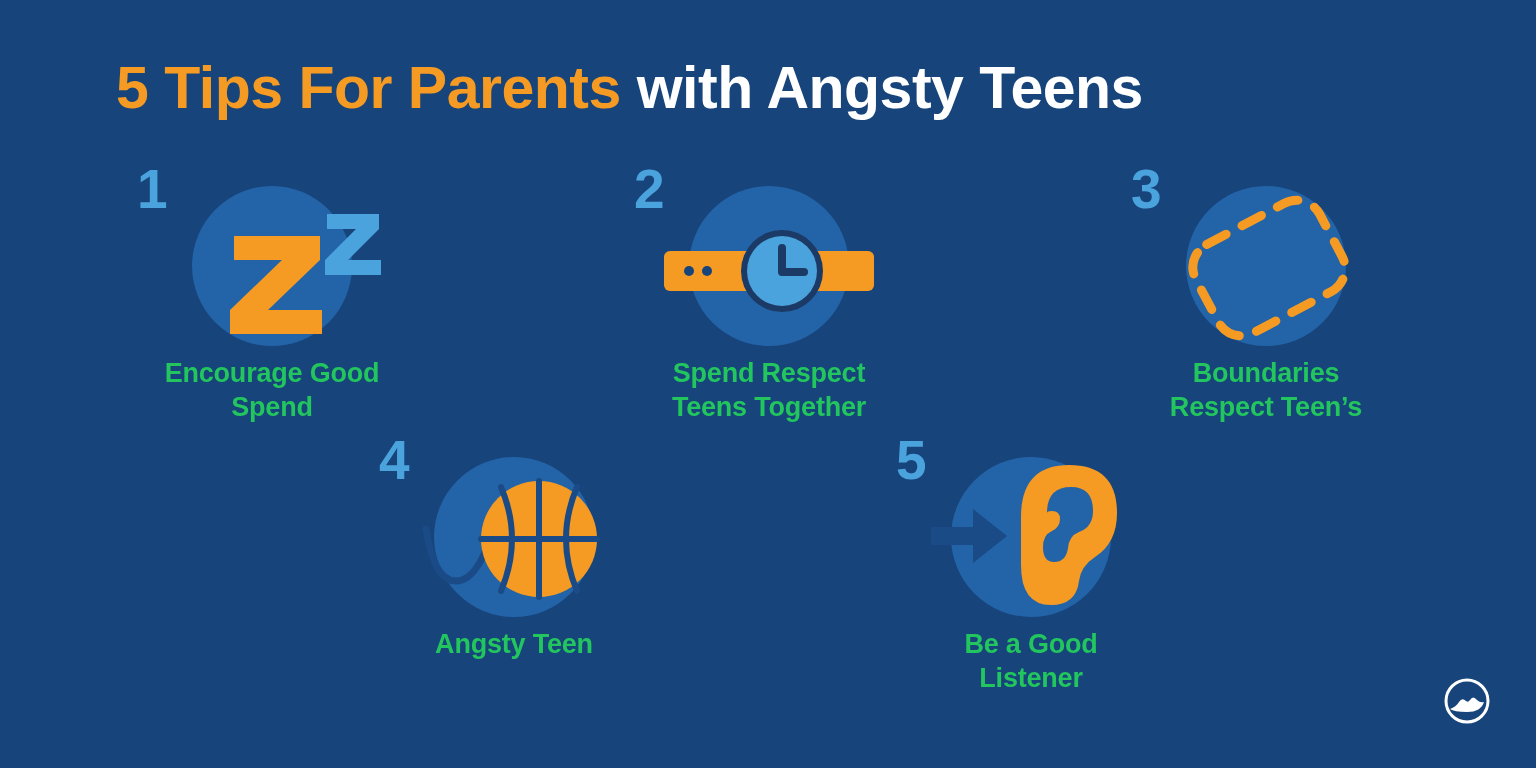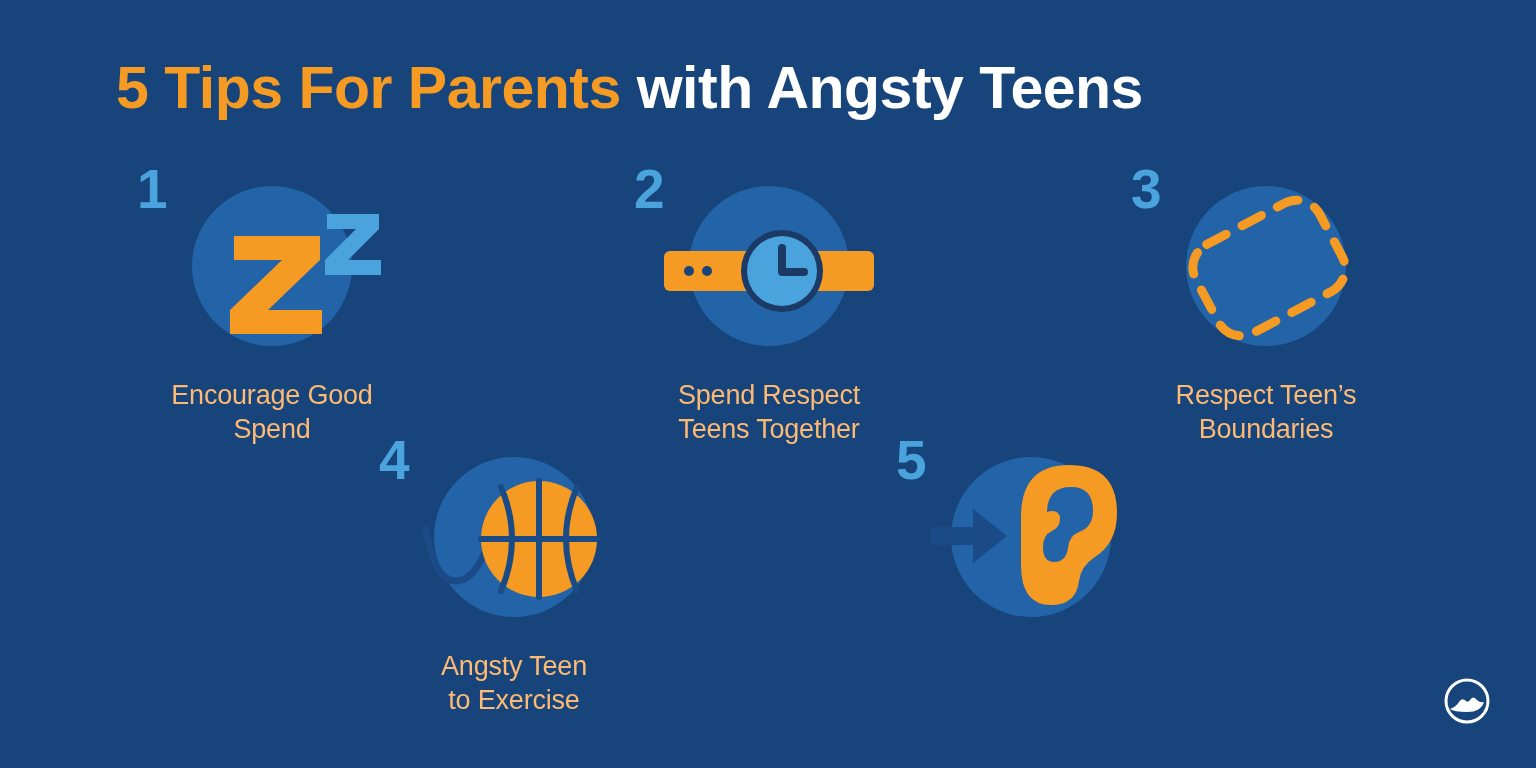--- a/index.html
+++ b/index.html
@@ -63,24 +63,23 @@
   }
   .art {
     position: absolute;
     left: 0;
     top: 0;
     width: 320px;
     height: 180px;
     z-index: 3;
   }
   .caption {
-    margin-top: 22px;
-    color: #fdba74;
+    color: #22c55e;
     font-size: 27px;
-    font-weight: normal;
+    font-weight: bold;
     line-height: 1.26;
     letter-spacing: -0.2px;
   }
 
   
   #tip-1 { left: 112px;  top: 176px; }
   #tip-2 { left: 609px;  top: 176px; }
   #tip-3 { left: 1106px; top: 176px; }
   #tip-4 { left: 354px;  top: 447px; }
   #tip-5 { left: 871px;  top: 447px; }
@@ -144,22 +143,22 @@
   <div class="iconwrap">
     <div class="disc"></div>
     <div class="num">3</div>
     <svg class="art" viewBox="0 0 320 180">
       <g transform="rotate(-28 163 92)">
         <rect x="93" y="42" width="140" height="100" rx="26" fill="none" stroke="#f59b23" stroke-width="9" stroke-linecap="round" stroke-dasharray="22 18"></rect>
       </g>
     </svg>
   </div>
   <div class="caption">
+    <div>Boundaries</div>
     <div>Respect Teen’s</div>
-    <div>Boundaries</div>
   </div>
 </div>
 
 <div class="tip" id="tip-4">
   <div class="iconwrap">
     <div class="disc"></div>
     <div class="num">4</div>
     <svg class="art" viewBox="0 0 320 180">
 
       <path d="M72 82 q8 52 30 52 q26 0 42 -72" fill="none" stroke="#1b4b86" stroke-width="7" stroke-linecap="round"></path>
@@ -168,39 +167,42 @@
       <g fill="none" stroke="#1b4b86" stroke-width="6" stroke-linecap="round">
         <path d="M185 34 v116"></path>
         <path d="M127 92 h116"></path>
         <path d="M147 40 q22 52 0 104"></path>
         <path d="M223 40 q-22 52 0 104"></path>
       </g>
     </svg>
   </div>
   <div class="caption">
     <div>Angsty Teen</div>
-    <div>to Exercise</div>
   </div>
 </div>
 
 <div class="tip" id="tip-5">
   <div class="iconwrap">
     <div class="disc"></div>
     <div class="num">5</div>
     <svg class="art" viewBox="0 0 320 180">
 
       <path d="M60 80 h42 v-18 l34 27 l-34 27 v-18 h-42 z" fill="#1b4b86"></path>
 
       <path d="M150 70 q0 -52 48 -52 q48 0 48 48 q0 30 -22 44 q-14 9 -16 24
                q-3 24 -28 24 q-30 0 -30 -40 z" fill="#f59b23"></path>
 
       <path d="M176 66 q0 -26 24 -26 q22 0 22 24 q0 16 -14 21 q-10 4 -11 16
                q-2 14 -14 14 q-11 0 -11 -15 q0 -12 9 -16 q8 -4 8 -12
                q0 -8 -8 -8 q-5 0 -5 2 z" fill="#2363a8"></path>
     </svg>
+  </div>
+  <div class="caption">
+    <div>Be a Good</div>
+    <div>Listener</div>
   </div>
 </div>
 
 <svg id="logo" viewBox="0 0 50 50">
   <circle cx="25" cy="25" r="21" fill="none" stroke="#ffffff" stroke-width="3"></circle>
   <path d="M8 33 q6 -2 9 -7 q3 -5 7 -1 q2 2 4 -1 q3 -5 7 0 q3 3 7 2
            q-3 10 -17 10 q-13 0 -17 -3 z" fill="#ffffff"></path>
 </svg>
 
 </body></html>

